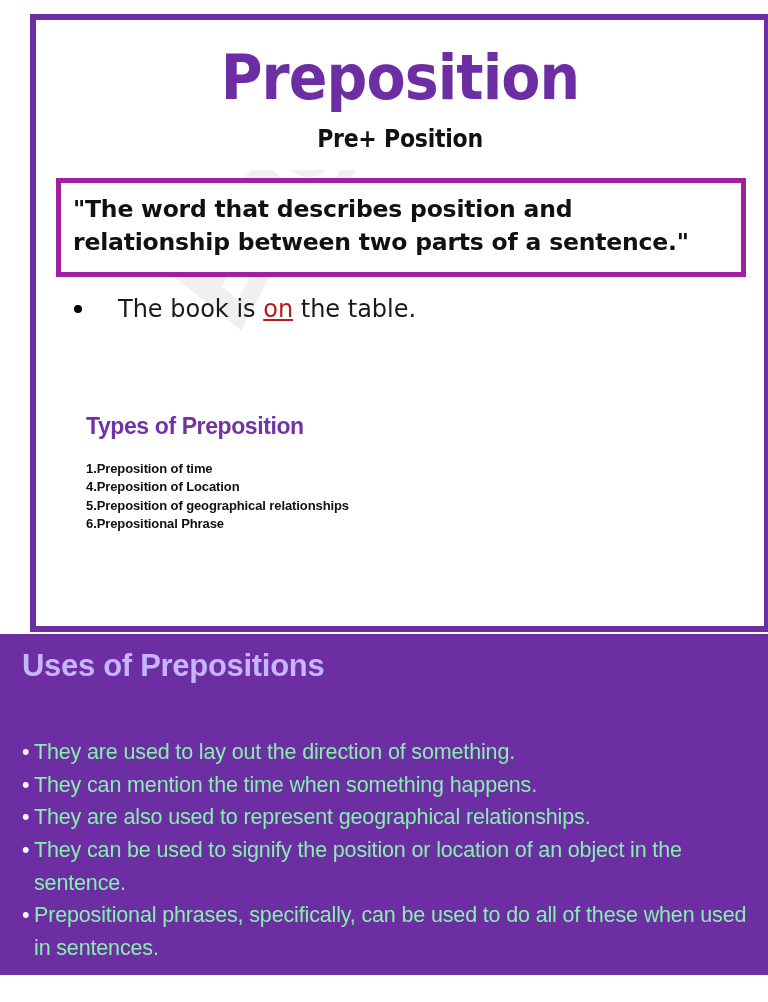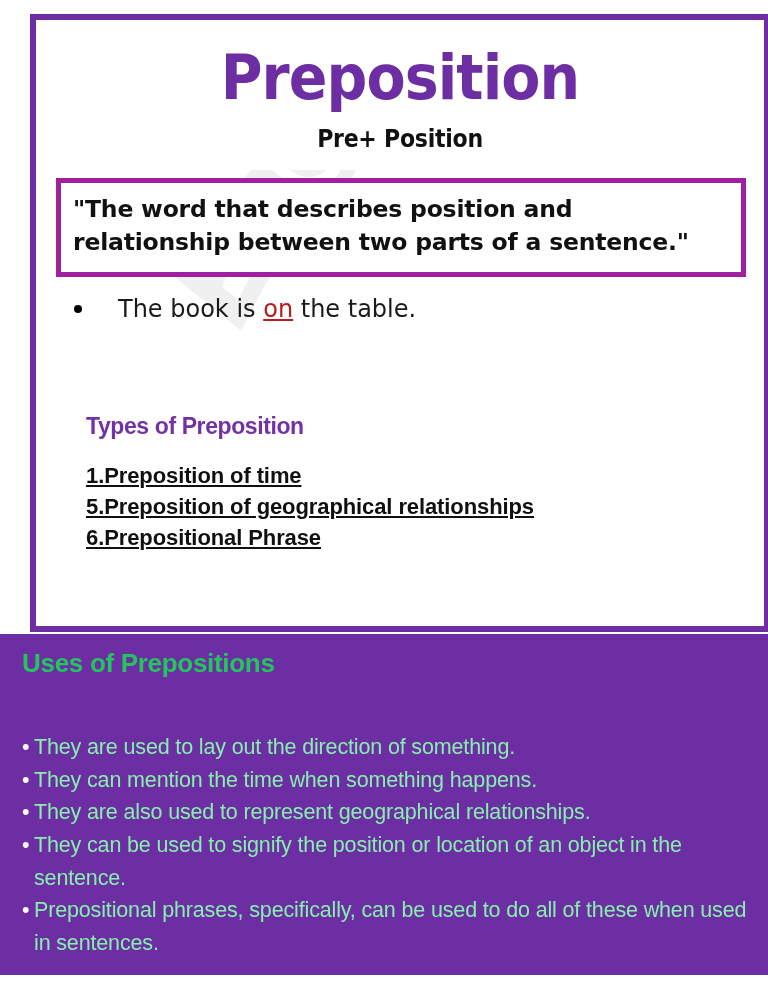--- a/index.html
+++ b/index.html
@@ -167,45 +167,44 @@
     left: 50px;
     top: 440px;
     width: 620px;
     list-style: none;
     margin: 0;
     padding: 0;
     counter-reset: typeidx;
   }
   .types-item {
     font-family: "Liberation Sans", sans-serif;
-    font-size: 22px;
+    font-size: 13px;
     line-height: 1.42;
     font-weight: 700;
     color: #101010;
     letter-spacing: -0.1px;
-    text-decoration: underline;
   }
 
   
   .uses-section {
     position: absolute;
     left: 0;
     top: 634px;
     width: 768px;
     height: 341px;
     background: #6D2DA3;
     z-index: 2;
   }
   .uses-heading {
     margin: 0;
     padding: 14px 0 0 22px;
     font-family: "Liberation Sans", sans-serif;
-    font-size: 26px;
-    font-weight: 700;
-    color: #22c55e;
+    font-size: 31px;
+    font-weight: 700;
+    color: #c4b5fd;
     letter-spacing: -0.3px;
   }
   .uses-list {
     margin: 0;
     padding: 52px 14px 0 22px;
     list-style: none;
   }
   .uses-item {
     position: relative;
     padding-left: 12px;
@@ -246,20 +245,21 @@
 
     <ul class="examples">
       <li class="example-item">
         <span>The book is </span><span class="prep-highlight">on</span><span> the table.</span>
       </li>
     </ul>
 
     <h2 class="types-heading">Types of Preposition</h2>
     <ol class="types-list">
       <li class="types-item">1.Preposition of time</li>
+      <li class="types-item">4.Preposition of Location</li>
       <li class="types-item">5.Preposition of geographical relationships</li>
       <li class="types-item">6.Prepositional Phrase</li>
     </ol>
 
   </div>
 
   <div class="uses-section">
     <h2 class="uses-heading">Uses of Prepositions</h2>
     <ul class="uses-list">
       <li class="uses-item">They are used to lay out the direction of something.</li>

